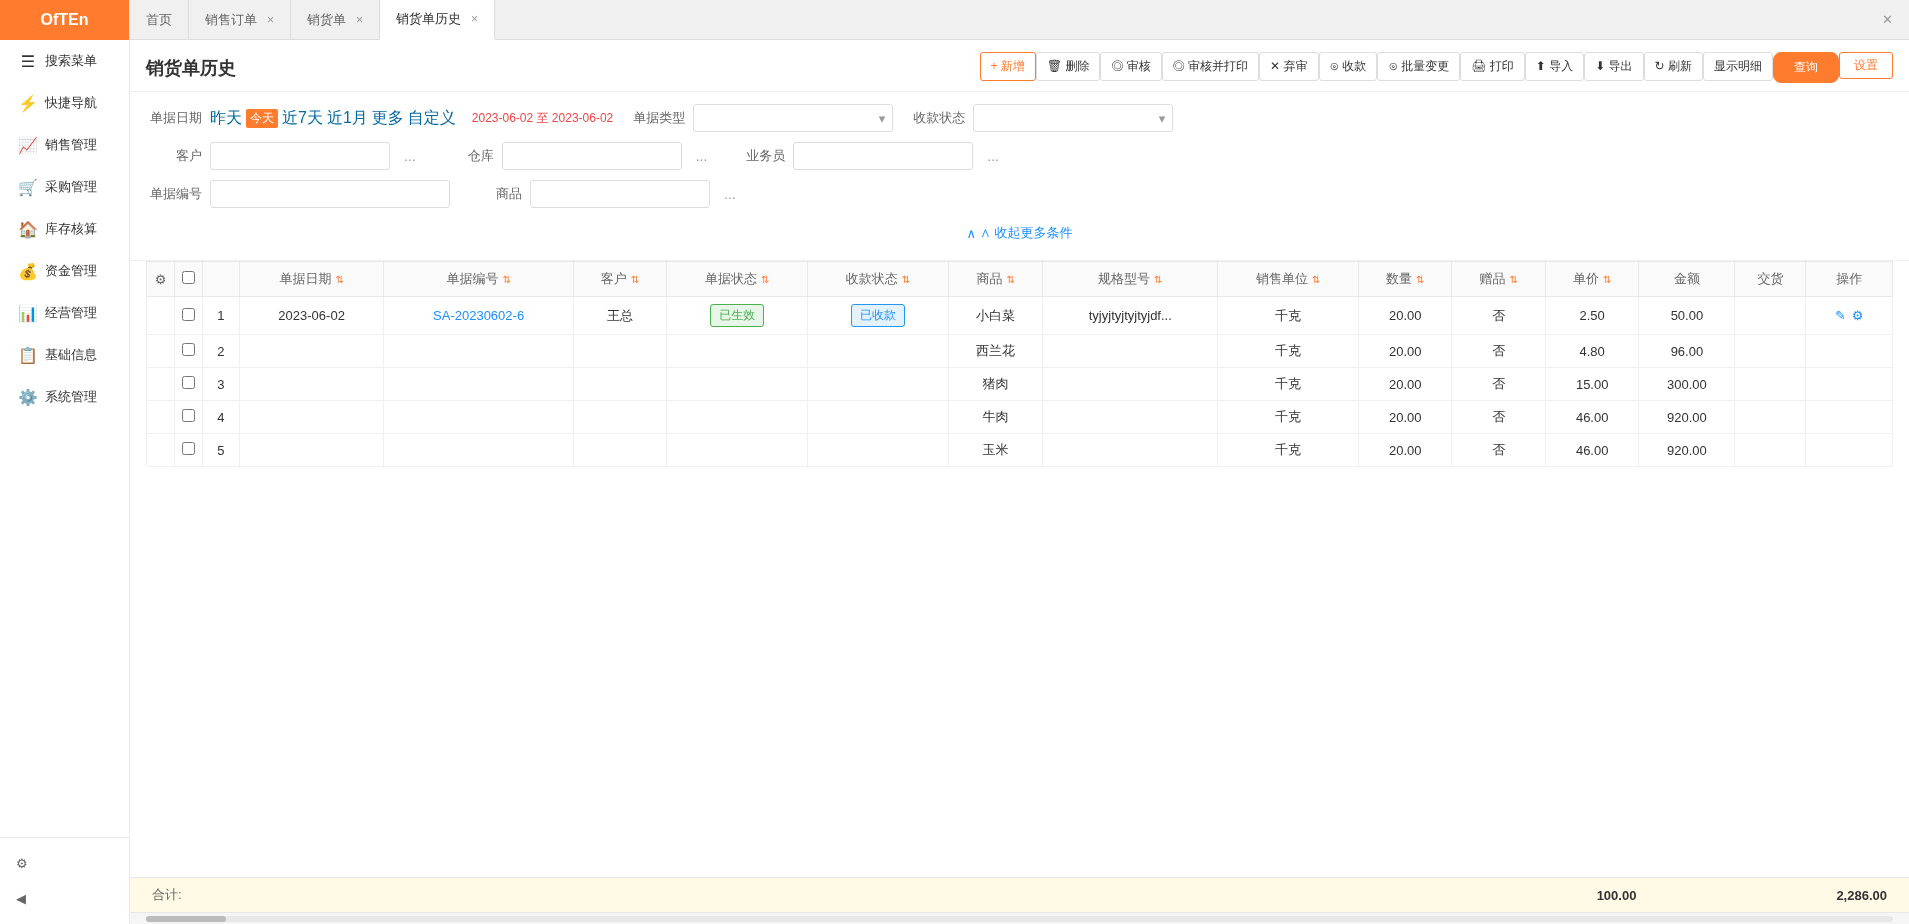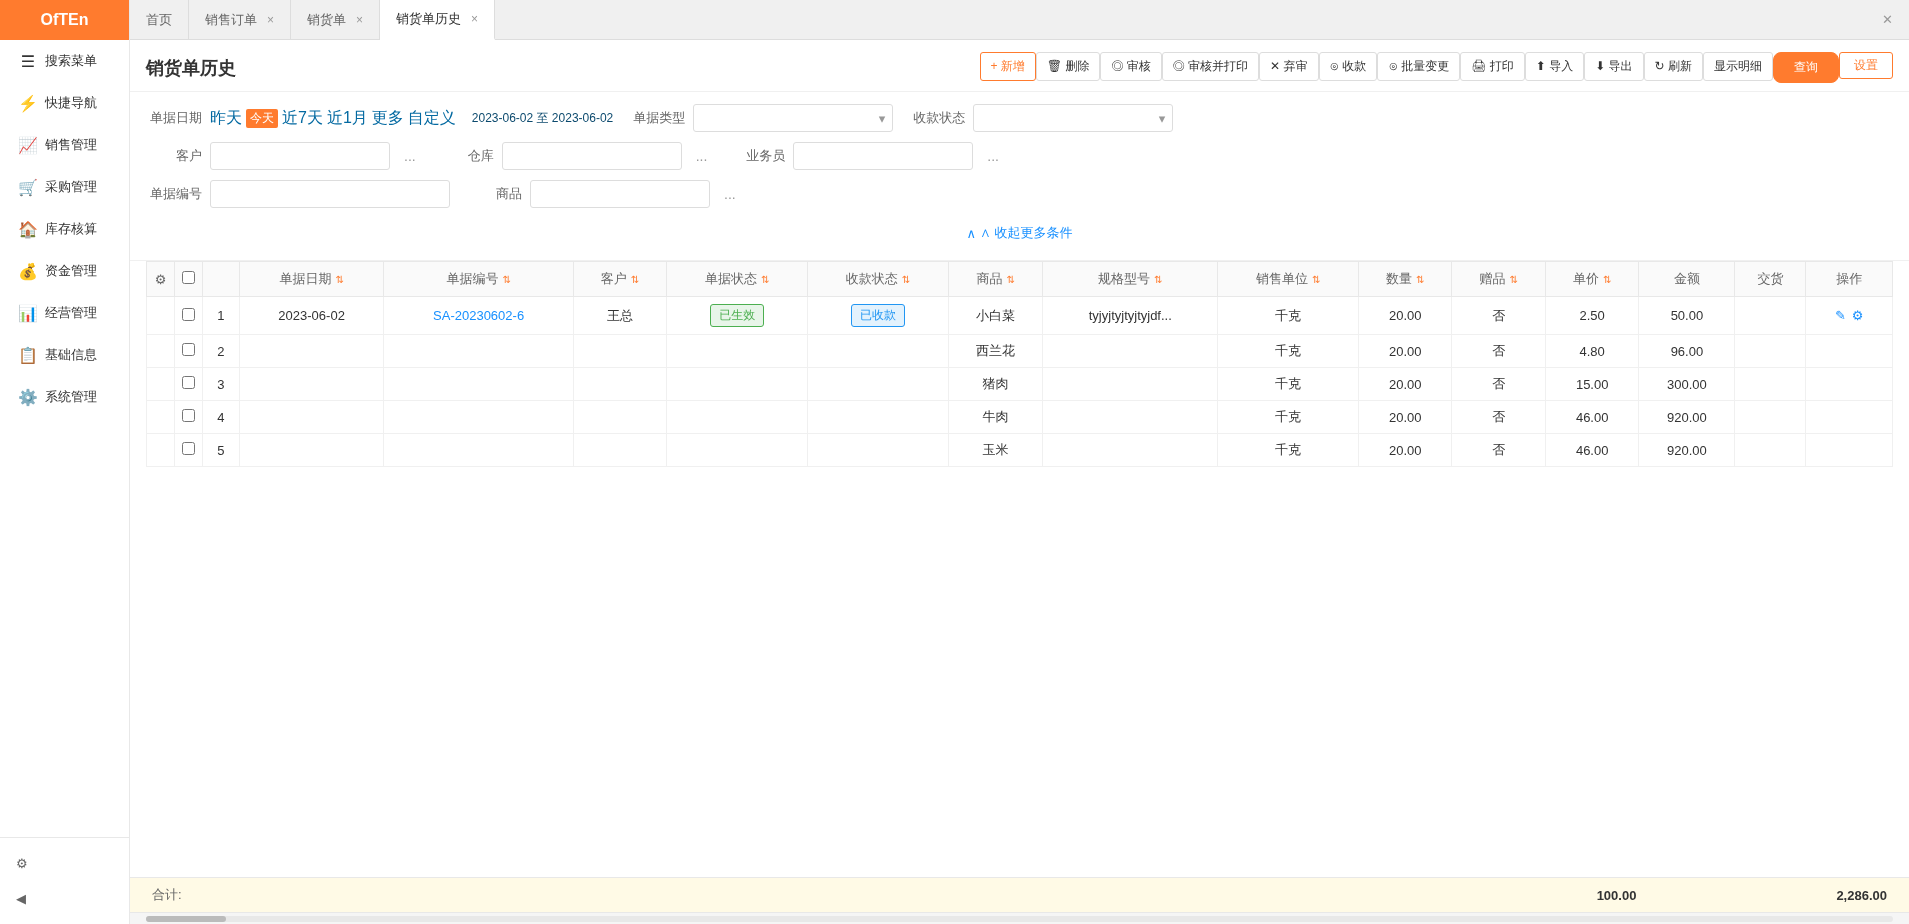--- a/index.html
+++ b/index.html
@@ -38,21 +38,21 @@
     
     .filter-area { padding: 12px 16px; border-bottom: 1px solid #f0f0f0; }
     .filter-row { display: flex; align-items: center; gap: 16px; margin-bottom: 10px; flex-wrap: wrap; }
     .filter-item { display: flex; align-items: center; gap: 8px; }
     .filter-label { color: #666; white-space: nowrap; min-width: 56px; text-align: right; }
     .filter-input { border: 1px solid #ddd; border-radius: 3px; padding: 4px 8px; width: 180px; color: #333; background: #fff; height: 28px; }
     .filter-input-wide { width: 240px; }
     .date-range { display: flex; align-items: center; gap: 4px; }
     .date-link { color: #0369a1; cursor: pointer; font-size: 16px; }
     .date-link.active { color: #ff7b2e; background: #ff7b2e; color: #fff; padding: 1px 4px; border-radius: 2px; font-size: 12px; }
-    .date-display { color: #0c4a6e; font-size: 12px; text-align: right; }
+    .date-display { color: #ef4444; font-size: 12px; text-align: right; }
     .ellipsis-btn { color: #999; cursor: pointer; font-size: 14px; padding: 2px 6px; }
     .select-wrapper { position: relative; display: inline-block; }
     .filter-select { border: 1px solid #ddd; border-radius: 3px; padding: 4px 24px 4px 8px; width: 200px; color: #333; background: #fff; height: 28px; appearance: none; cursor: pointer; }
     .select-arrow { position: absolute; right: 8px; top: 50%; transform: translateY(-50%); color: #999; pointer-events: none; }
     .collapse-btn { color: #1890ff; cursor: pointer; font-size: 12px; display: flex; align-items: center; gap: 4px; justify-content: center; padding: 6px 0; }
 
     
     .table-area { flex: 1; overflow: auto; padding: 0 16px; }
     table { width: 100%; border-collapse: collapse; }
     thead th { background: #fafafa; border: 1px solid #e8e8e8; padding: 8px 6px; color: #666; font-weight: normal; text-align: center; white-space: nowrap; position: sticky; top: 0; z-index: 1; }

